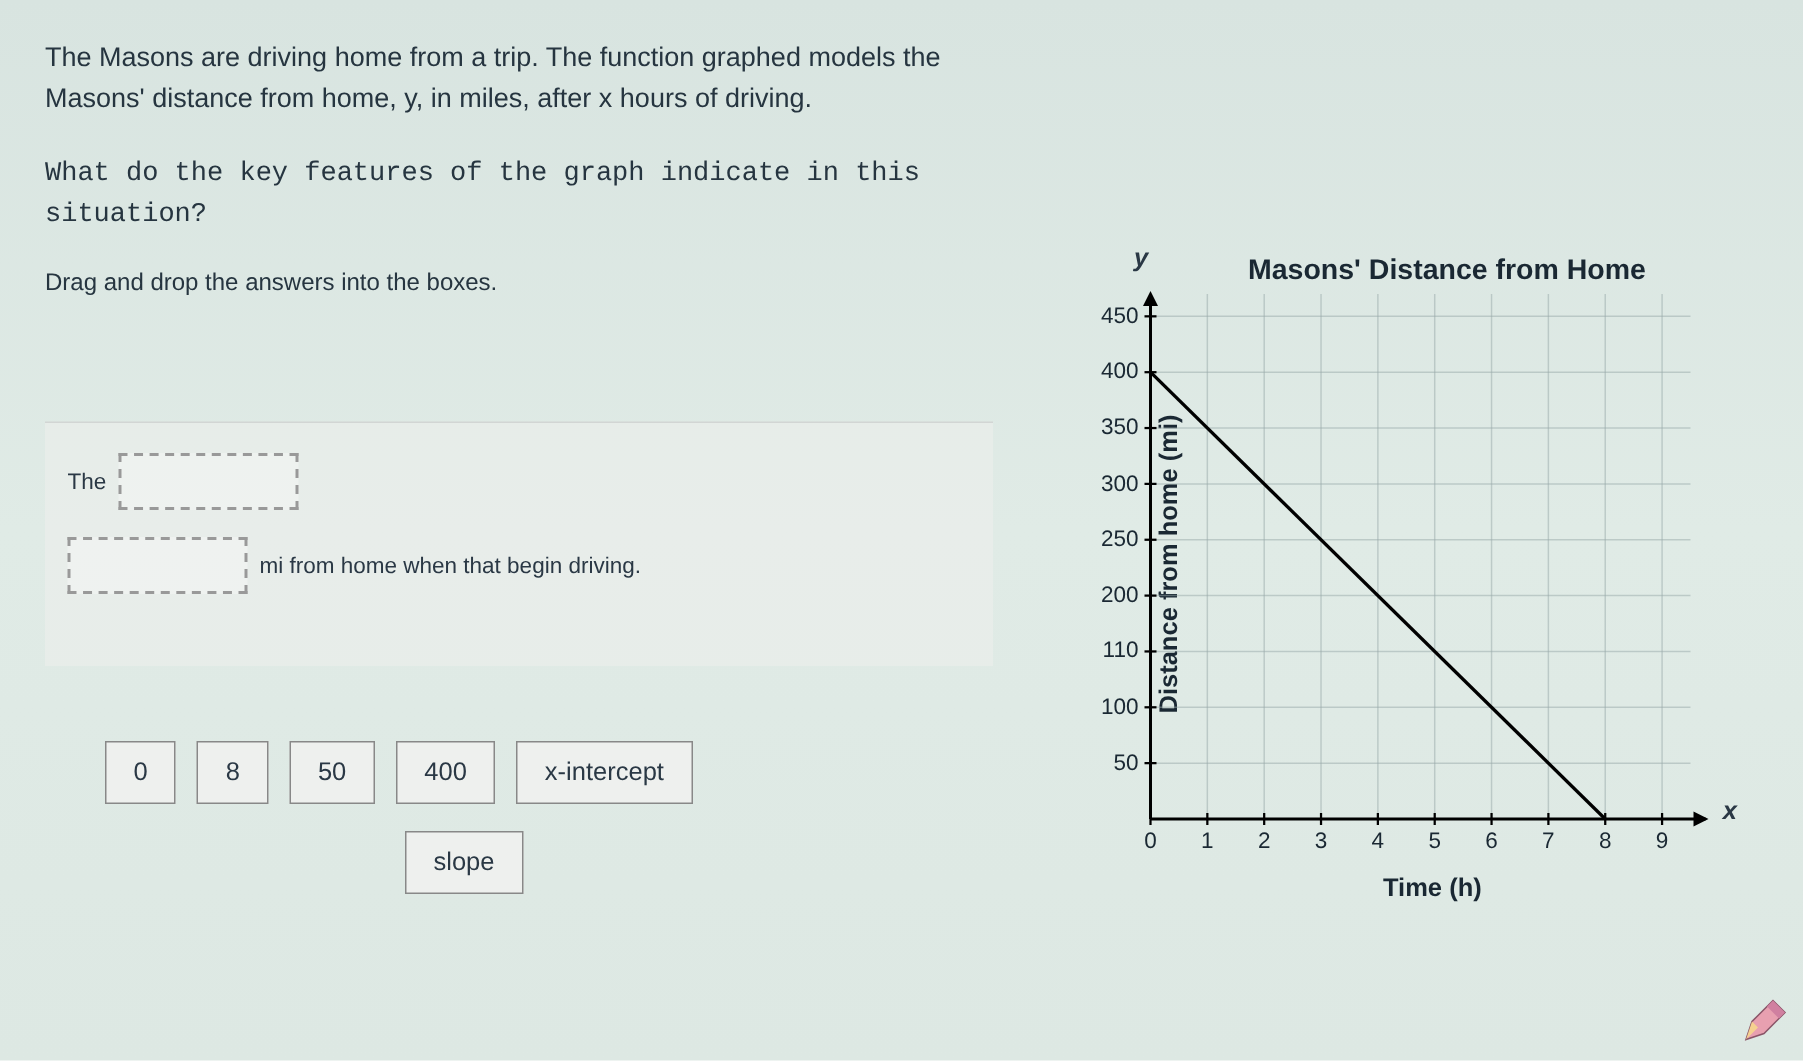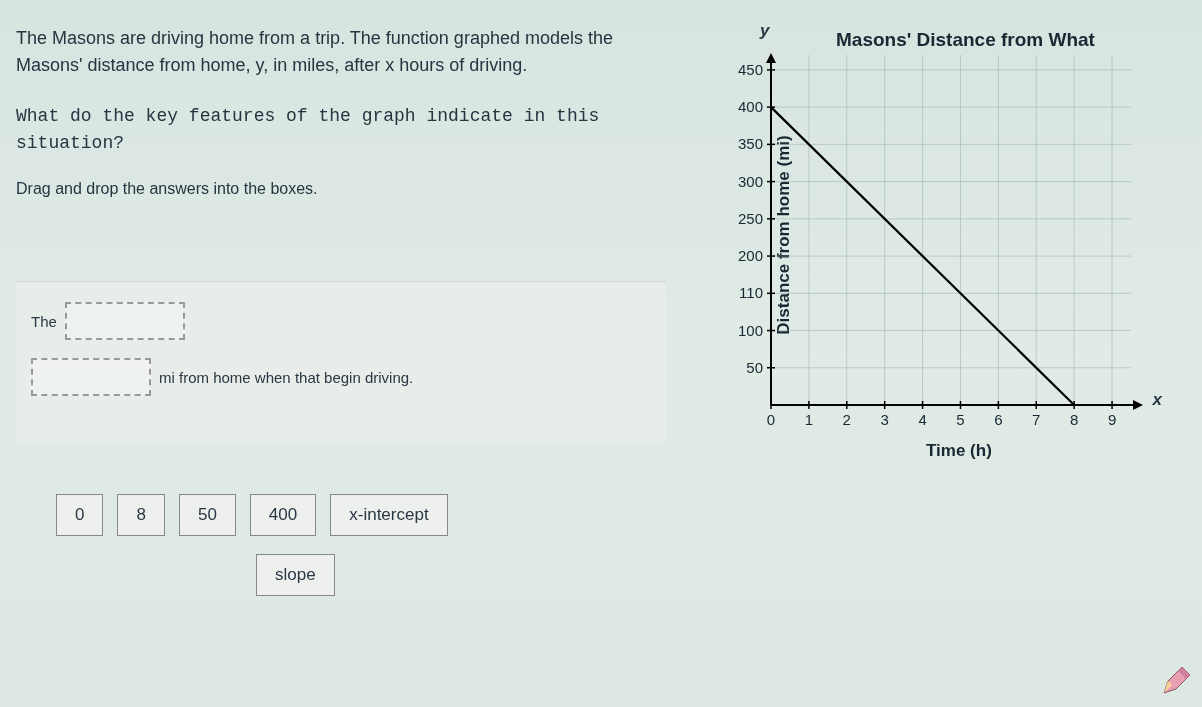--- a/index.html
+++ b/index.html
@@ -7,22 +7,23 @@
       font-family: Arial, sans-serif;
       background: linear-gradient(180deg, #d8e4e0 0%, #e0ebe6 50%, #dde8e3 100%);
       width: 1202px;
       height: 707px;
       position: relative;
       color: #2a3845;
       overflow: hidden;
     }
     .container {
       display: flex;
-      padding: 25px 16px;
+      padding: 25px 30px;
       gap: 30px;
+      align-items: flex-end;
     }
     .left-panel {
       flex: 1;
       max-width: 650px;
     }
     .right-panel {
       width: 480px;
     }
     .problem-text {
       font-size: 18px;
@@ -190,21 +191,21 @@
       <div class="answer-chip">400</div>
       <div class="answer-chip">x-intercept</div>
       <div class="answer-row2">
         <div class="answer-chip">slope</div>
       </div>
     </div>
   </div>
 
   <div class="right-panel">
     <div class="chart-area">
-      <div class="chart-title">Masons' Distance from What</div>
+      <div class="chart-title">Masons' Distance from Home</div>
       <div class="y-letter">y</div>
       <div class="x-letter">x</div>
       <div class="y-axis-label">Distance from home (mi)</div>
       <div class="x-axis-label">Time (h)</div>
       <svg class="plot-svg" width="420" height="400">
           <line x1="72.89473684210526" y1="370" x2="72.89473684210526" y2="20" stroke="#9aa" opacity="0.5" stroke-width="1"></line>
           <line x1="110.78947368421052" y1="370" x2="110.78947368421052" y2="20" stroke="#9aa" opacity="0.5" stroke-width="1"></line>
           <line x1="148.68421052631578" y1="370" x2="148.68421052631578" y2="20" stroke="#9aa" opacity="0.5" stroke-width="1"></line>
           <line x1="186.57894736842104" y1="370" x2="186.57894736842104" y2="20" stroke="#9aa" opacity="0.5" stroke-width="1"></line>
           <line x1="224.4736842105263" y1="370" x2="224.4736842105263" y2="20" stroke="#9aa" opacity="0.5" stroke-width="1"></line>

